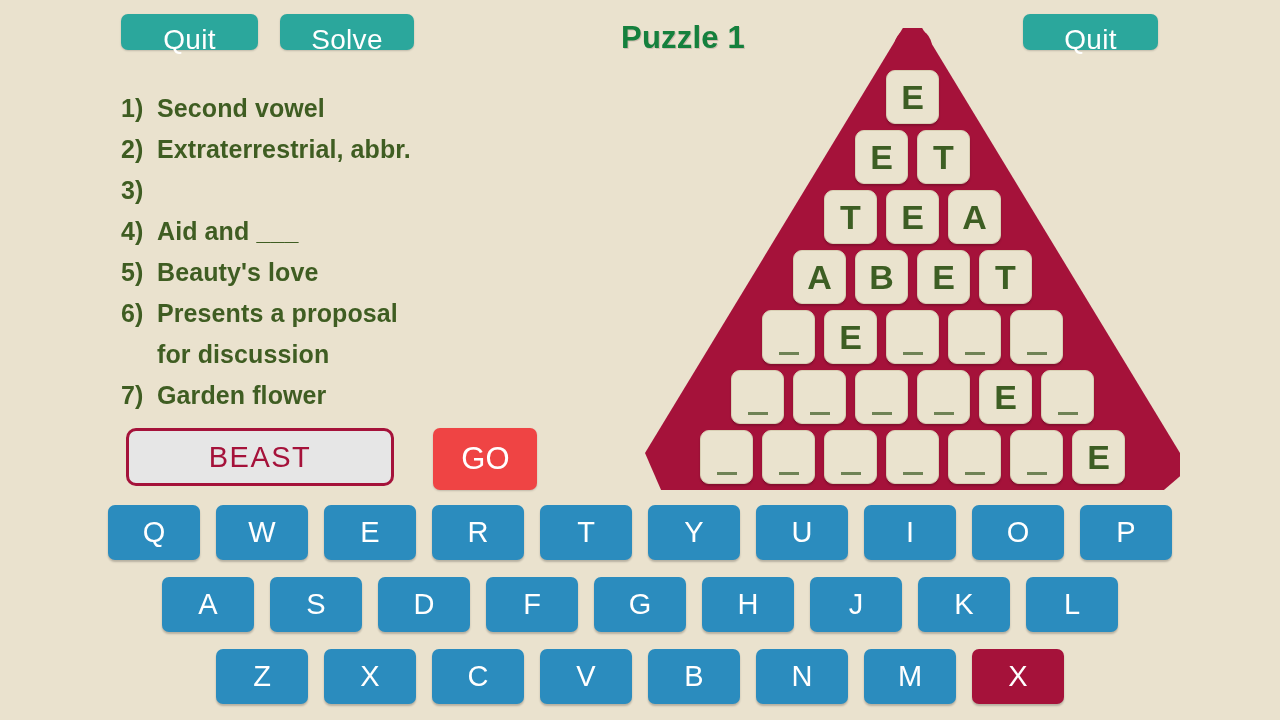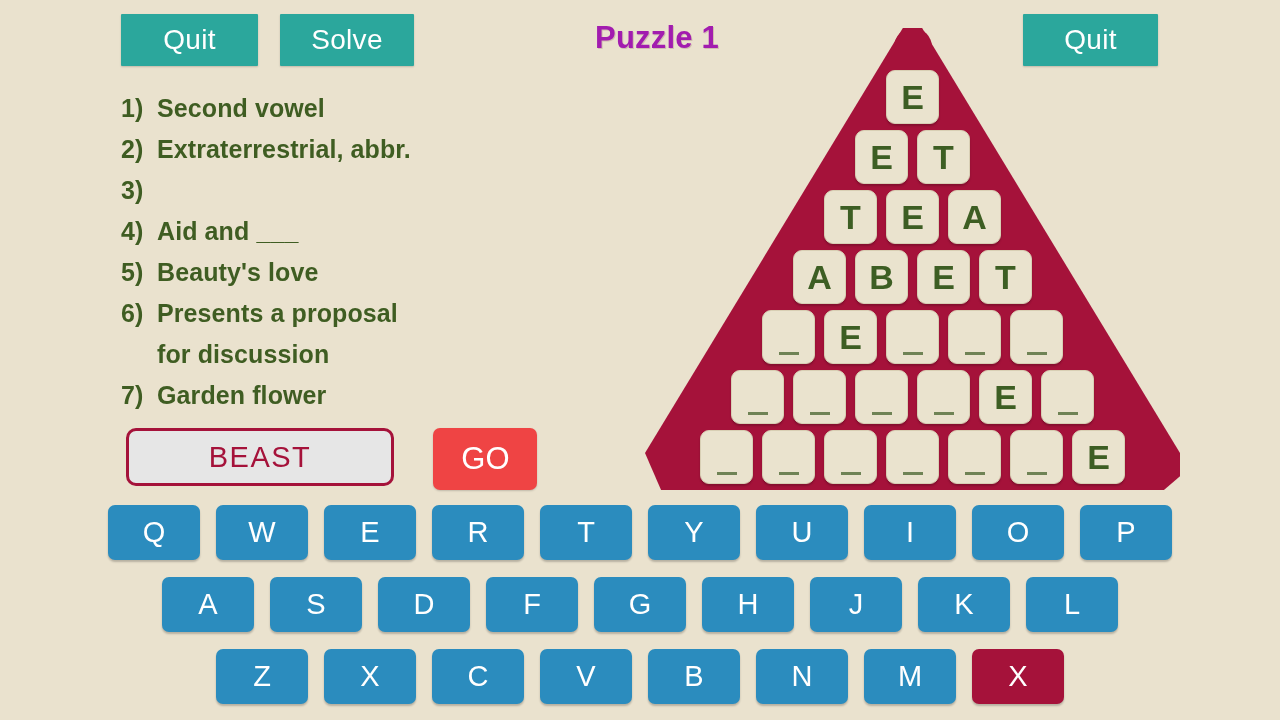--- a/index.html
+++ b/index.html
@@ -17,48 +17,48 @@
 
   
   #toolbar {
     position: absolute;
     left: 0; top: 0;
     width: 1280px; height: 72px;
   }
   .tbtn {
     position: absolute;
     top: 14px;
-    height: 52px;
+    height: 36px;
     background: #2ba79c;
     color: #ffffff;
     border: none;
-    border-radius: 1px;
+    border-radius: 7px;
     font-family: "Liberation Sans", sans-serif;
     font-size: 28px;
     font-weight: 400;
     letter-spacing: .3px;
     text-align: center;
     line-height: 52px;
     padding: 0;
     cursor: pointer;
     box-shadow: 0 1px 2px rgba(0,0,0,.18);
     white-space: nowrap;
   }
   #quit-button  { left: 121px; width: 137px; }
   #solve-button { left: 280px; width: 134px; }
   #reset-button { left: 437px; width: 134px; }
   #next-button  { left: 1023px; width: 135px; }
 
   #puzzle-title {
     position: absolute;
-    left: 595px;
+    left: 621px;
     top: 20px;
     font-size: 31px;
     font-weight: bold;
-    color: #a21caf;
+    color: #15803d;
     letter-spacing: .2px;
     text-shadow: 1px 1px 0 rgba(160,120,120,.35);
     white-space: nowrap;
   }
 
   
   #clue-list {
     position: absolute;
     left: 121px;
     top: 88px;

